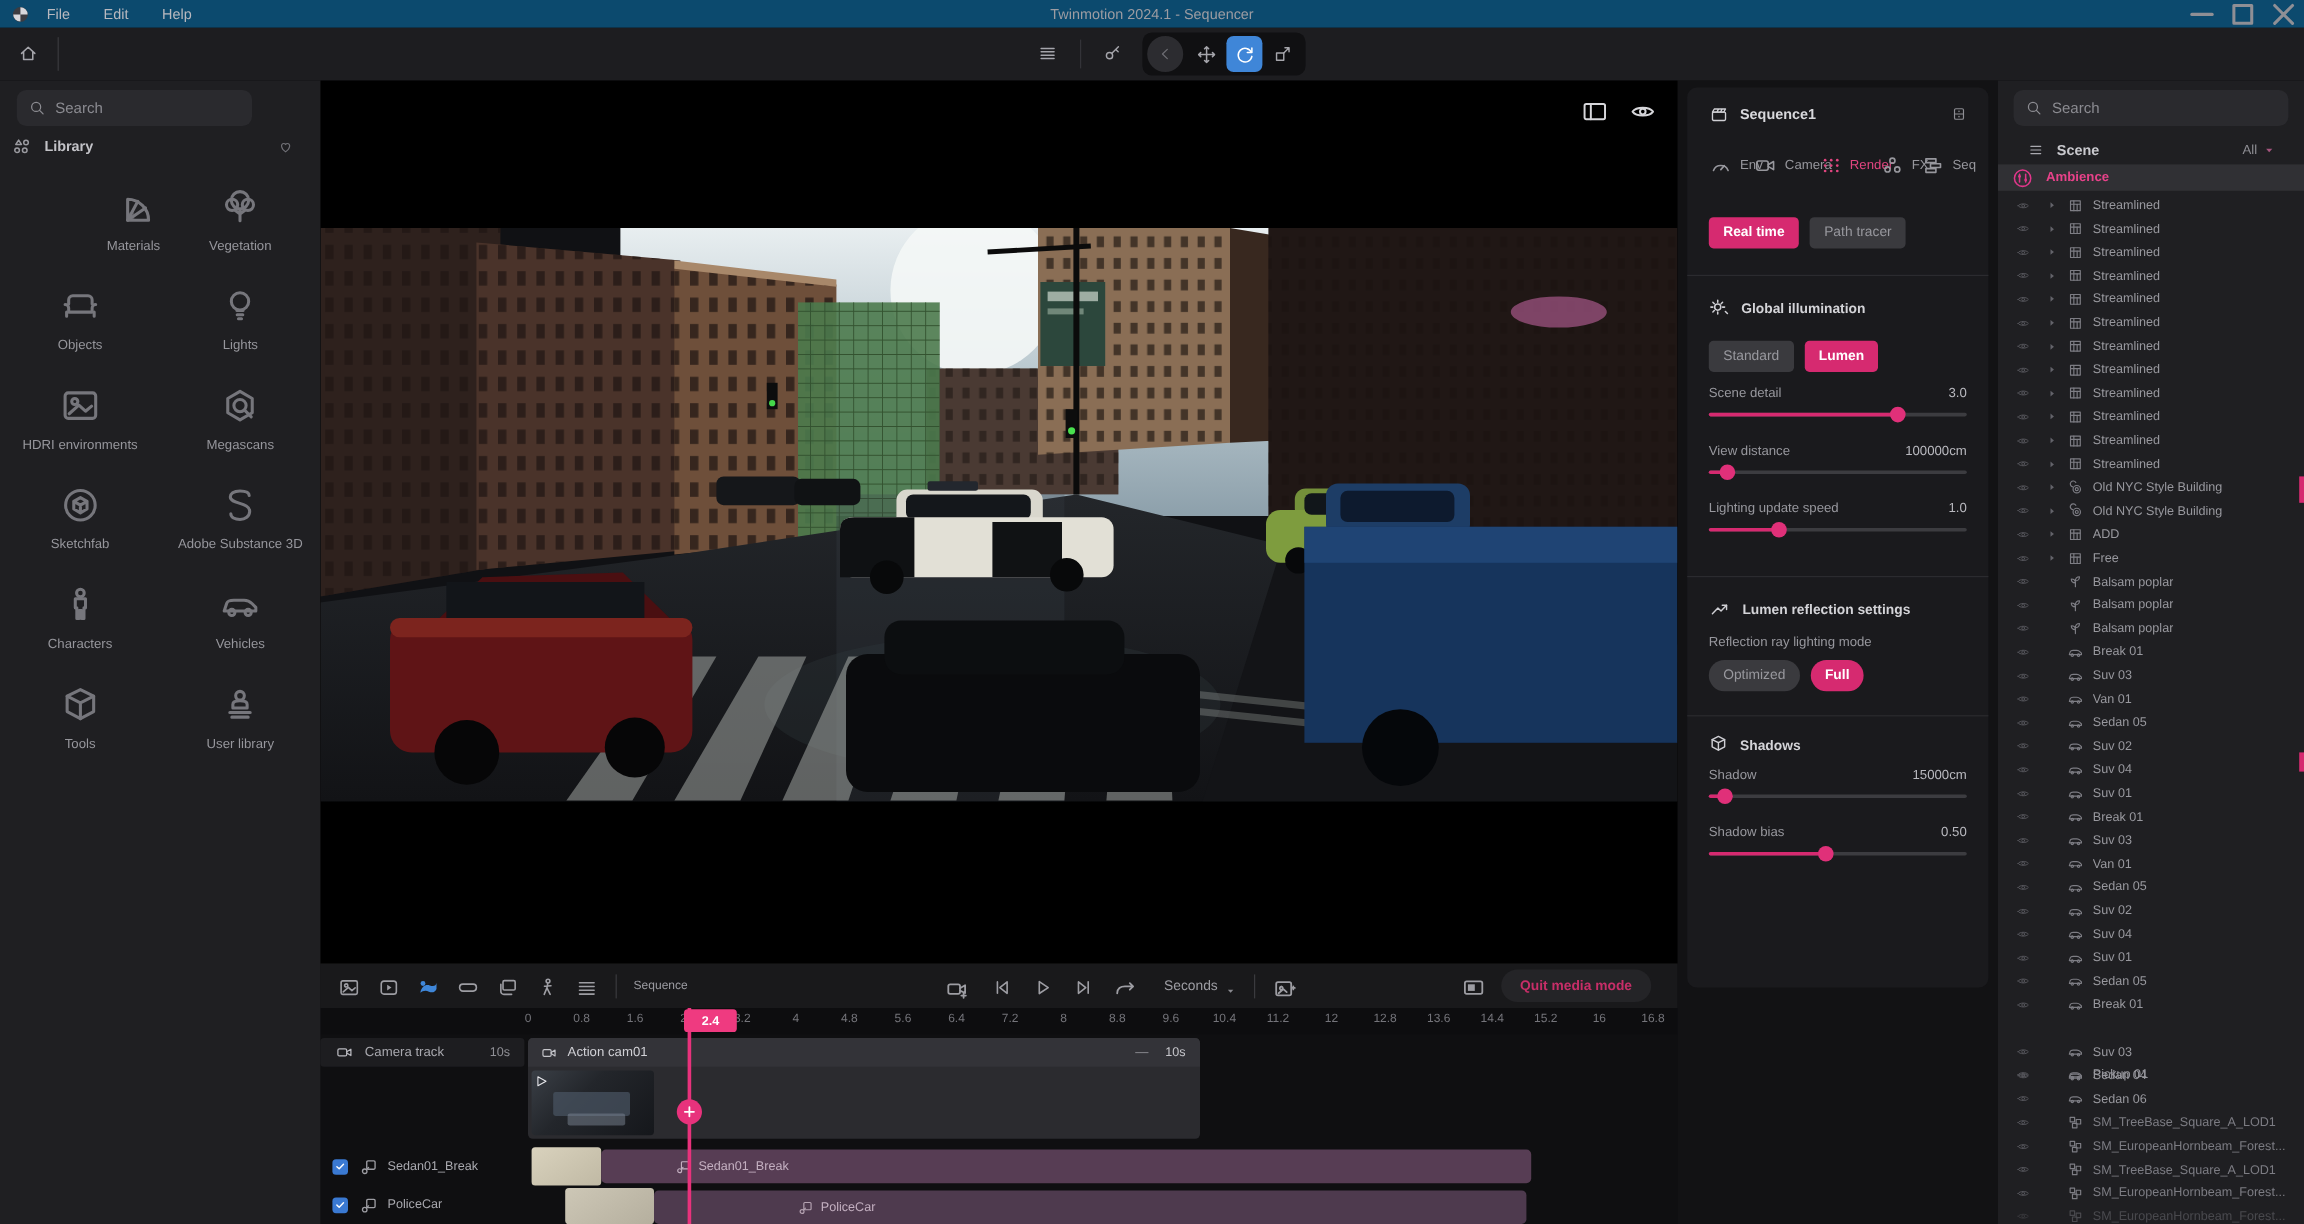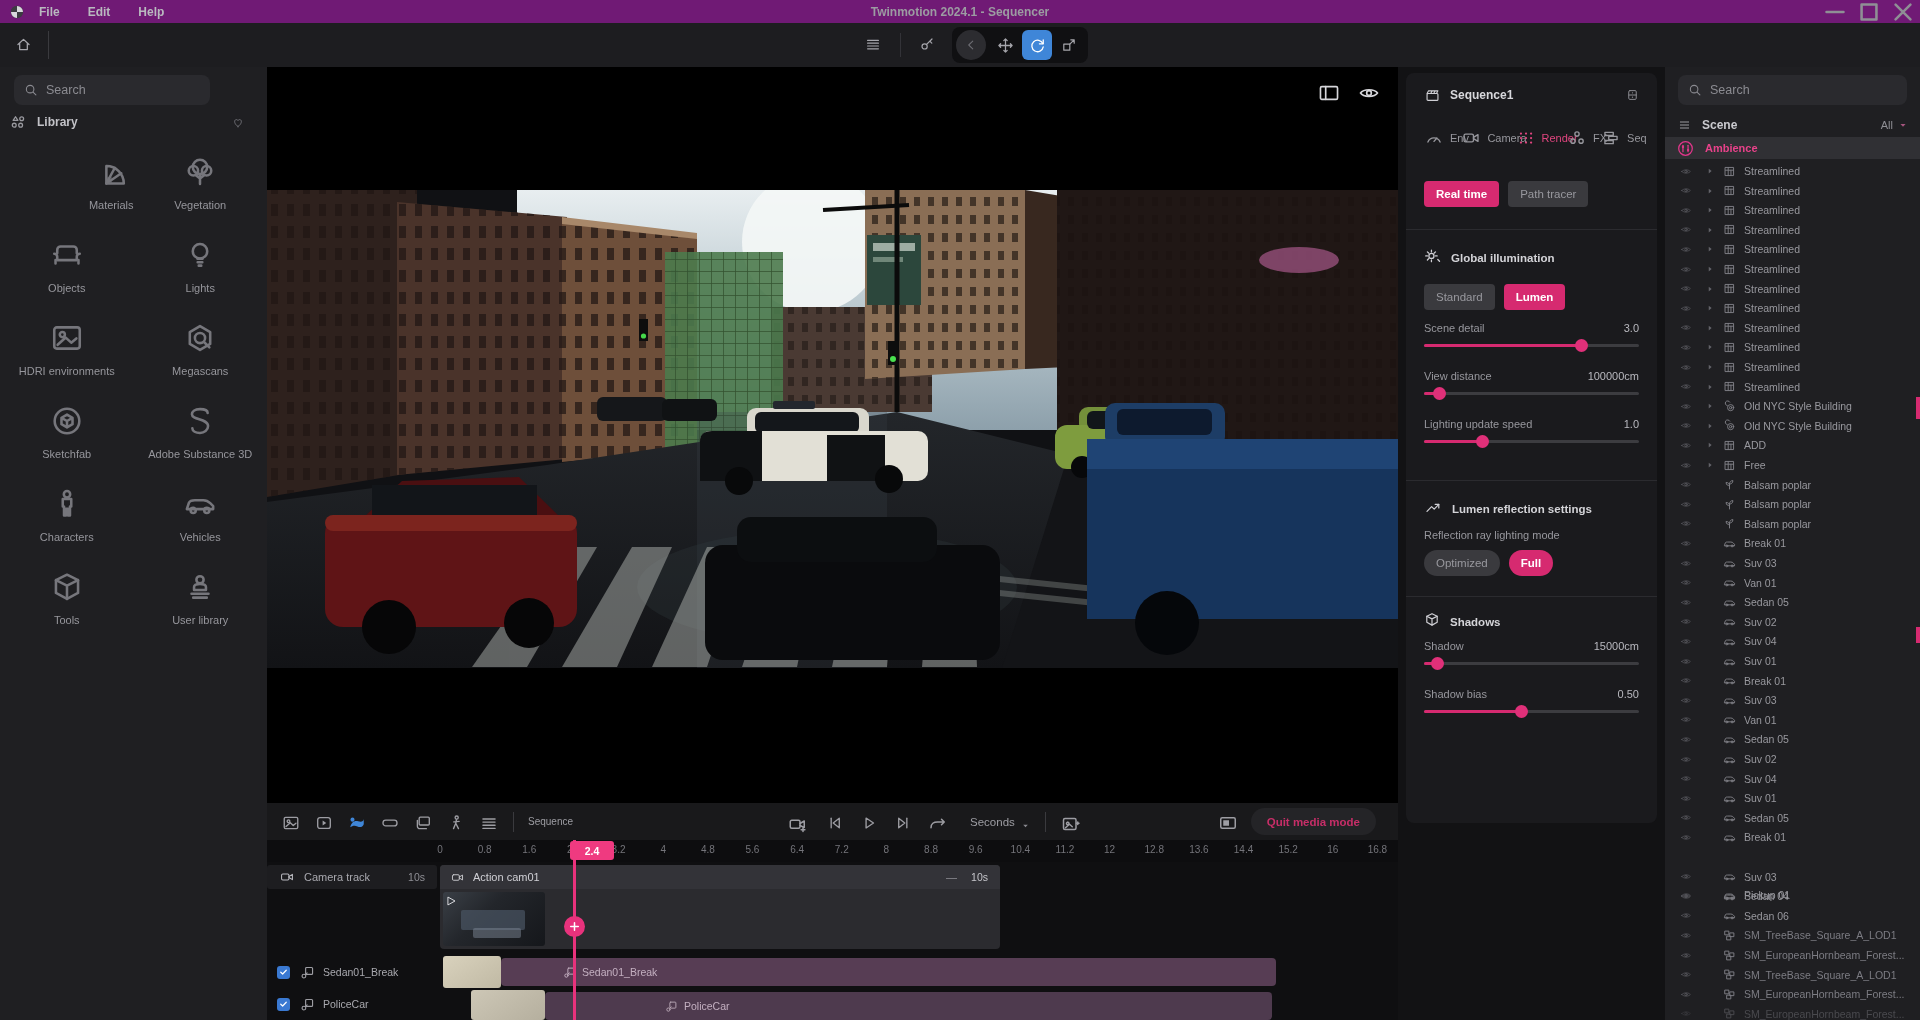--- a/index.html
+++ b/index.html
@@ -4,21 +4,21 @@
 <style>
   html,body{margin:0;padding:0;background:#0e0e10;width:1920px;height:1020px;overflow:hidden;
     font-family:"Liberation Sans",sans-serif;-webkit-font-smoothing:antialiased;color:#c9c9ce;}
   *{box-sizing:border-box;}
   .abs{position:absolute;}
   svg{display:block;}
   .ico{display:inline-flex;align-items:center;justify-content:center;flex:0 0 auto;}
   .ico svg{width:100%;height:100%;}
 
   
-  #menubar{left:0;top:0;width:1920px;height:23px;background:#701a75;display:flex;align-items:center;z-index:40;font-weight:bold;}
+  #menubar{left:0;top:0;width:1920px;height:23px;background:#0c4a6e;display:flex;align-items:center;z-index:40;}
   .menu-item{font-size:12px;color:#b9b9bf;padding:0 14px;height:100%;display:flex;align-items:center;cursor:default;}
   #win-title{position:absolute;left:0;right:0;text-align:center;font-size:12px;color:#9c9ca2;pointer-events:none;}
   .winbtn{width:34px;height:100%;display:flex;align-items:center;justify-content:center;color:#8f8f95;}
 
   
   #toolbar2{left:0;top:23px;width:1920px;height:44px;background:#1d1d20;z-index:39;}
   .tbtn{position:absolute;top:6px;width:30px;height:30px;border-radius:6px;display:flex;align-items:center;justify-content:center;color:#a5a5ab;}
   .tool-group{position:absolute;left:952px;top:4px;width:136px;height:36px;background:#101012;border-radius:8px;}
   .tbtn.active-blue{background:#3f86d8;color:#fff;}
   .tbtn.circle{background:#2c2c30;border-radius:50%;color:#6d6d73;}
@@ -52,21 +52,21 @@
   .sub-lbl{margin-top:14px;font-size:11px;color:#97979d;}
   .srow{margin-top:12px;height:36px;position:relative;}
   .srow .l{position:absolute;left:0;top:0;font-size:11px;color:#97979d;}
   .srow .v{position:absolute;right:0;top:0;font-size:11px;color:#b9b9bf;}
   .track{position:absolute;left:0;right:0;top:22px;height:3px;border-radius:2px;background:#3c3c40;}
   .fill{position:absolute;left:0;top:0;height:3px;border-radius:2px;background:#d62a70;}
   .knob{position:absolute;top:-5.5px;width:13px;height:13px;border-radius:50%;background:#e03079;}
 
   
   #scenepanel{left:1665px;top:67px;width:255px;height:953px;background:#1f1f22;overflow:hidden;z-index:10;}
-  .scene-head{position:absolute;left:0;top:46px;width:255px;height:24px;display:flex;align-items:center;padding:0 12px;color:#c9c9ce;}
+  .scene-head{position:absolute;left:0;top:46px;width:255px;height:24px;display:flex;align-items:center;padding:0 24px;color:#c9c9ce;}
   .scene-head .t{font-size:12px;font-weight:bold;margin-left:10px;flex:1;}
   #scene-rows{position:absolute;left:0;top:94px;width:255px;}
   .srow2{position:absolute;left:0;width:255px;height:20px;display:flex;align-items:center;font-size:10.5px;color:#98989e;}
   .srow2 .lb{margin-left:8px;white-space:nowrap;overflow:hidden;text-overflow:ellipsis;max-width:170px;}
   #ambience-row{position:absolute;left:0;top:70px;width:255px;height:22px;background:#303034;display:flex;align-items:center;z-index:3;}
   .scrollmark{position:absolute;right:0;width:4px;background:#d62a70;z-index:4;}
 
   
   #timeline{left:267px;top:803px;width:1131px;height:217px;background:#0f0f11;z-index:8;}
   #tl-toolbar{position:absolute;left:0;top:0;width:1131px;height:37px;background:#19191b;display:flex;align-items:center;}

